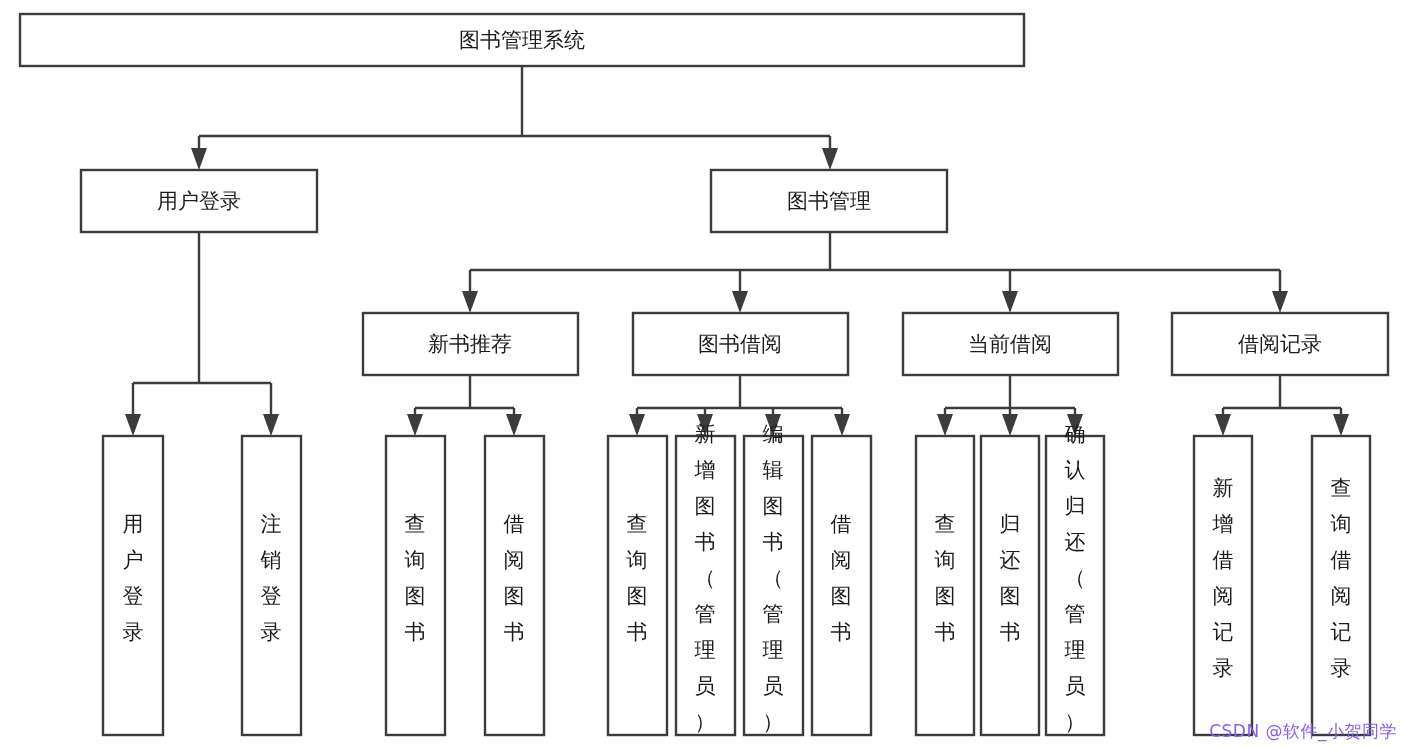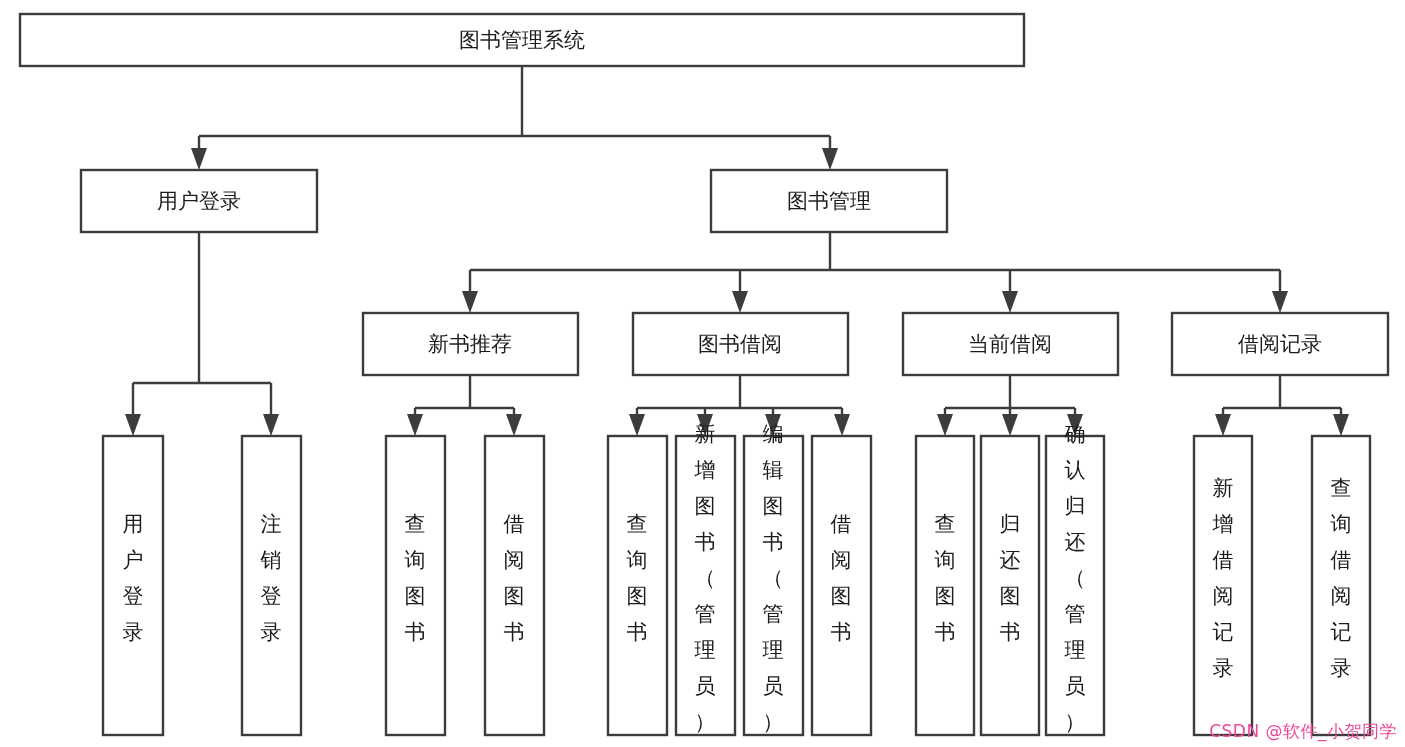--- a/index.html
+++ b/index.html
@@ -54,21 +54,21 @@
     font-size: 21px;
     fill: #1c1c1c;
     text-anchor: middle;
   }
   .watermark {
     position: absolute;
     right: 8px;
     bottom: 4px;
     font-family: "DejaVu Sans", "Liberation Sans", sans-serif;
     font-size: 17px;
-    color: #ec4899;
+    color: #8b5cf6;
     white-space: nowrap;
     letter-spacing: 0.5px;
   }
 </style>
 </head>
 <body>
 
 <div id="diagram-root">
 
   <svg class="diagram-svg" viewBox="0 0 1405 747">

